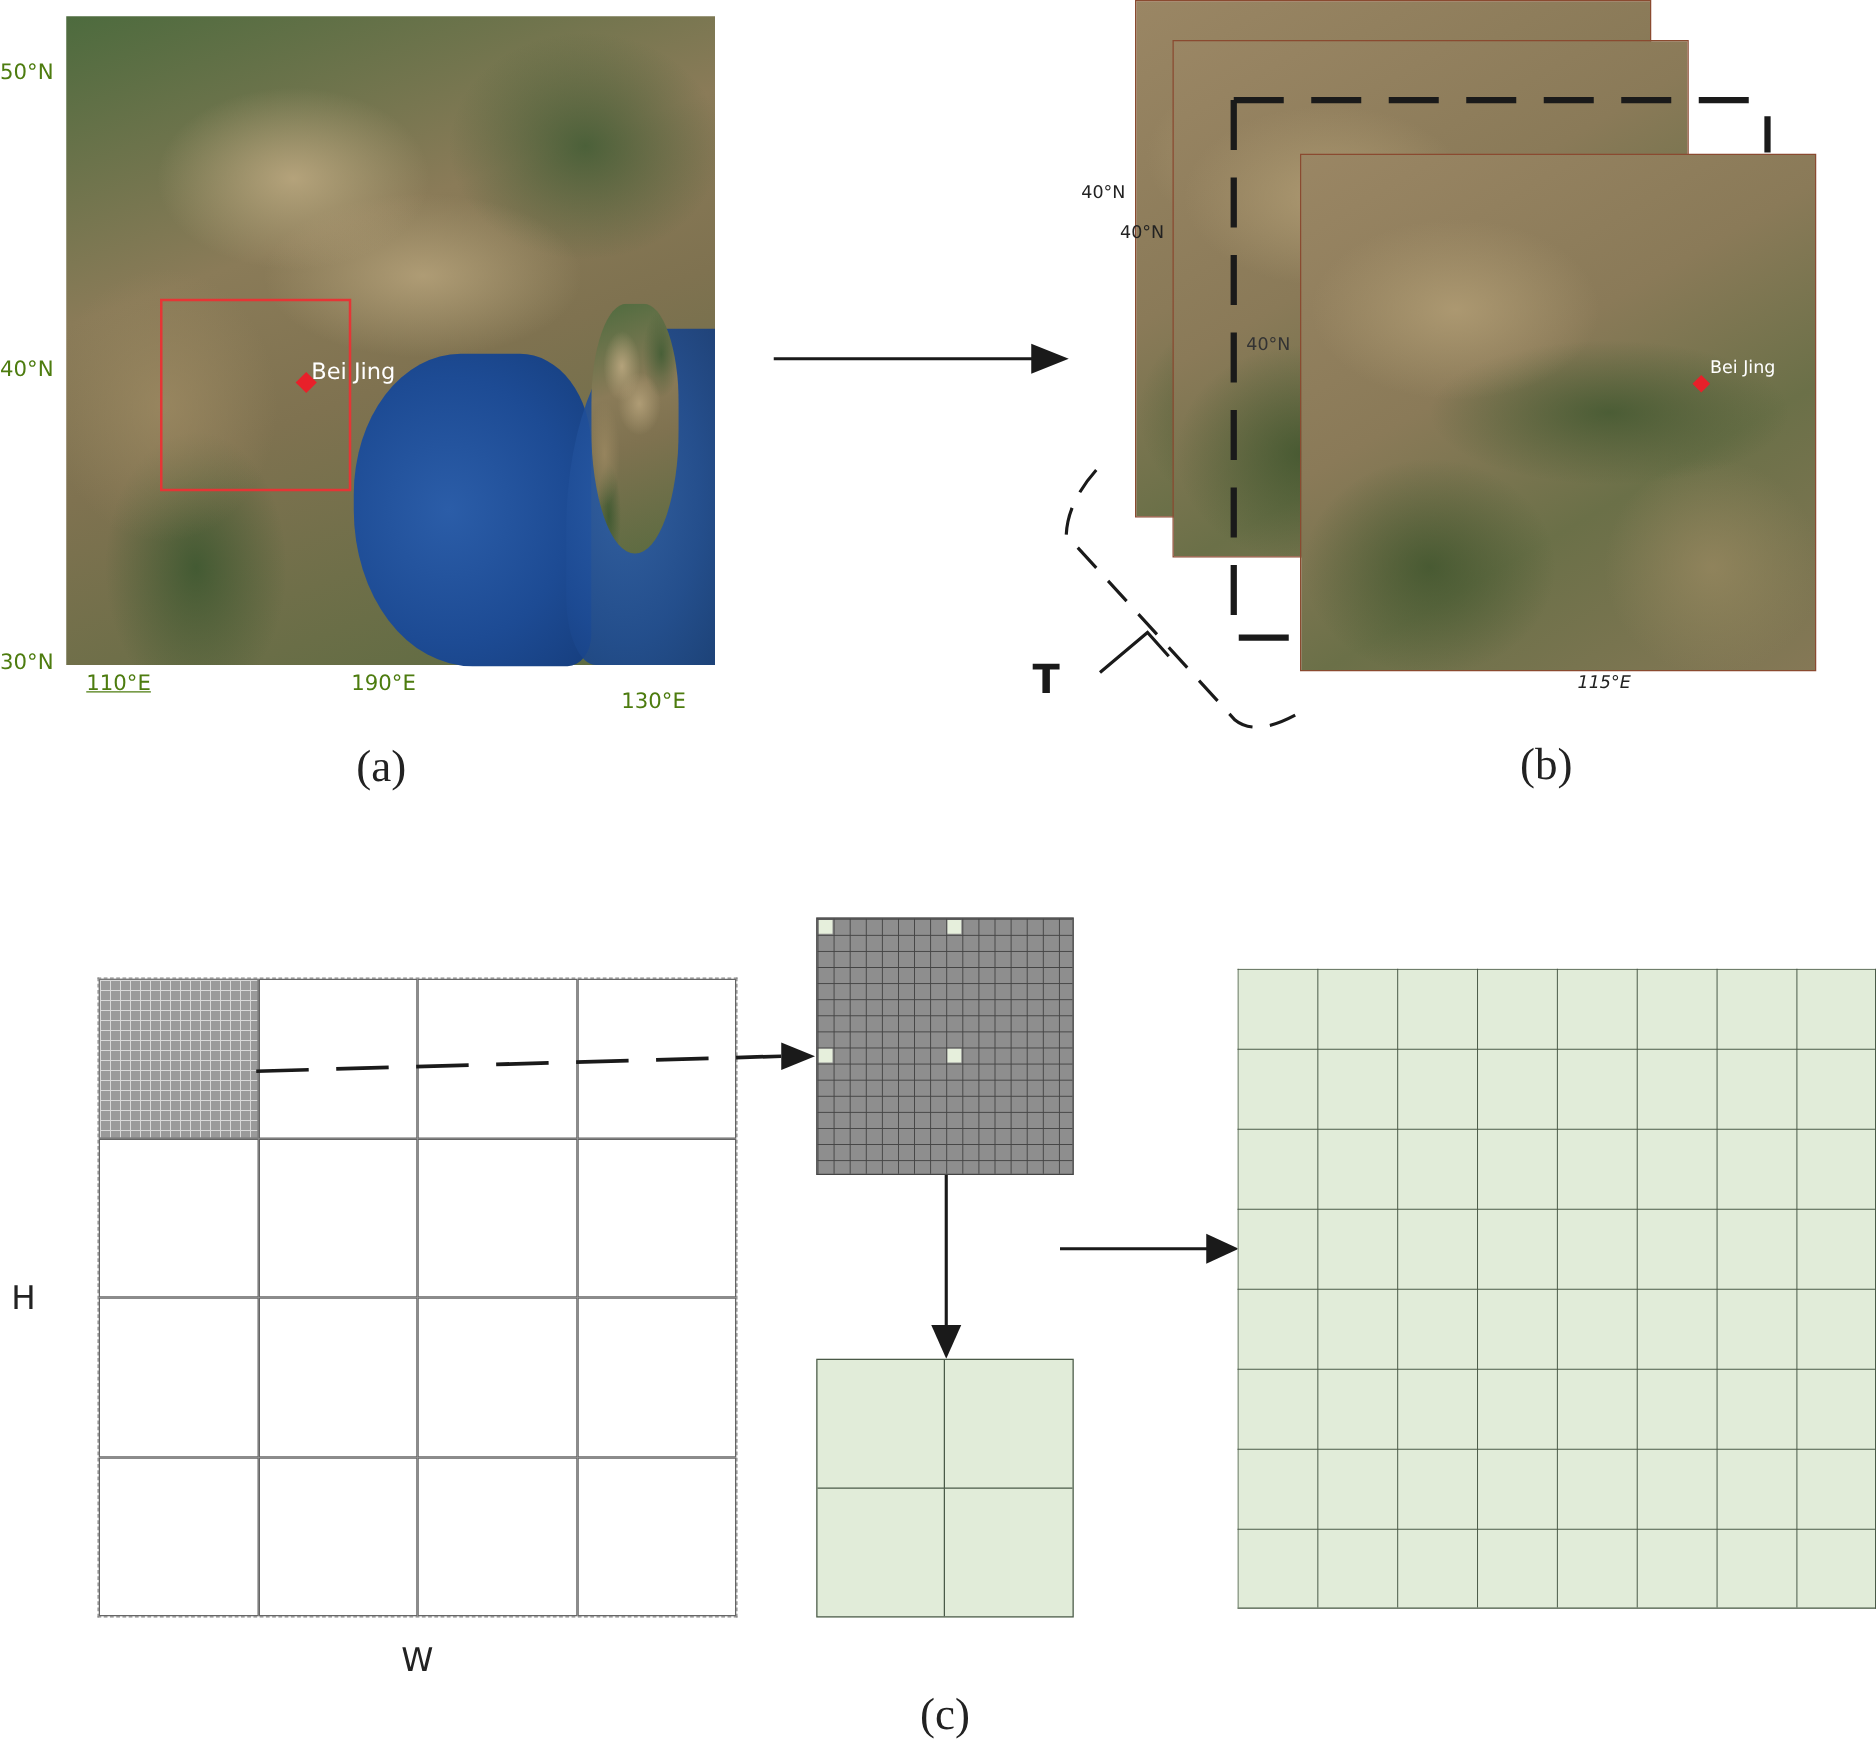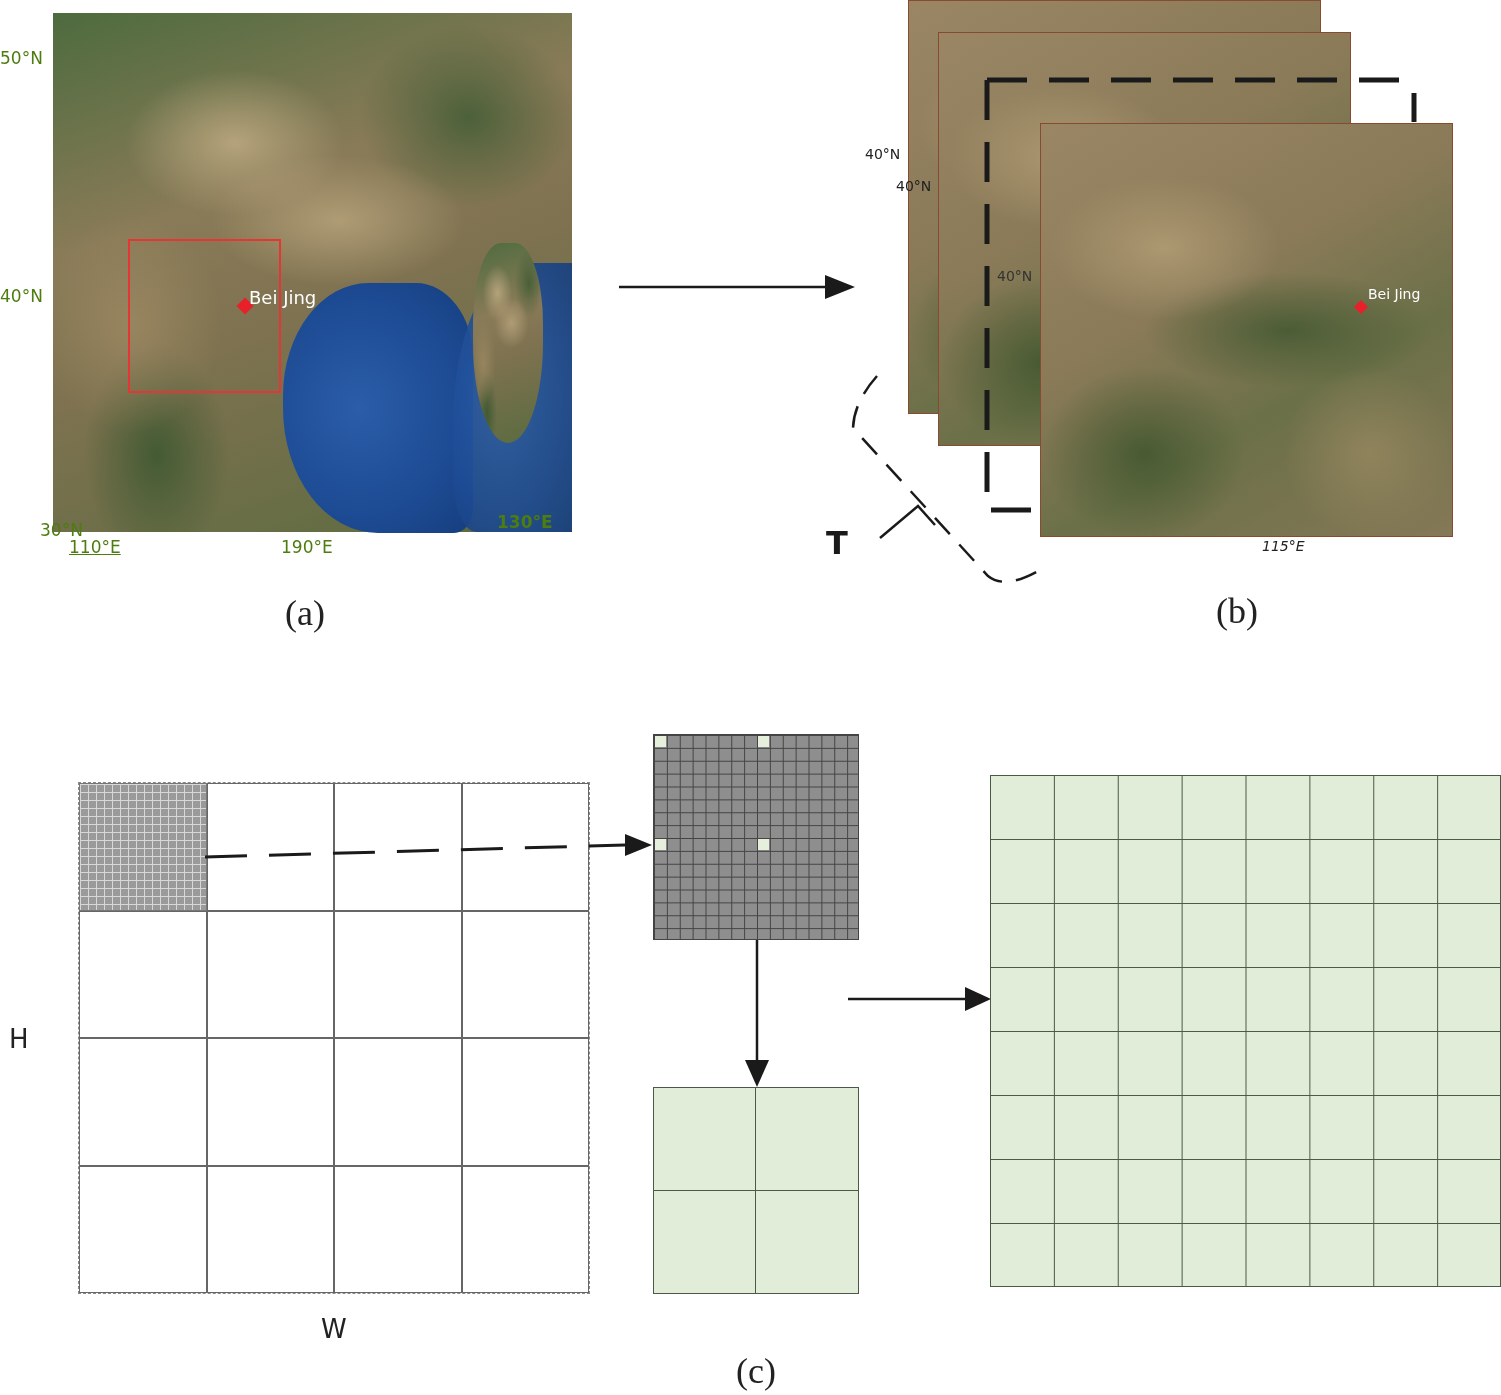--- a/index.html
+++ b/index.html
@@ -46,24 +46,24 @@
   <div class="map" style="left:53px; top:13px; width:519px; height:519px;">
     <div class="sea" style="left:230px; top:270px; width:190px; height:250px; border-radius:45% 30% 10% 50%;"></div>
     <div class="sea" style="left:400px; top:250px; width:119px; height:269px; border-radius:60% 0 0 20%; opacity:0.9;"></div>
     <div class="map" style="left:420px; top:230px; width:70px; height:200px; border-radius:40% 40% 50% 50%;"></div>
     <div class="redbox" style="left:75px; top:226px; width:149px; height:150px;"></div>
     <div class="marker" style="left:186px; top:287px; width:12px; height:12px;"></div>
     <div class="city-label" style="left:196px; top:274px; font-size:18px;">Bei Jing</div>
   </div>
   <div class="tick" style="left:0px; top:48px;">50°N</div>
   <div class="tick" style="left:0px; top:286px;">40°N</div>
-  <div class="tick" style="left:0px; top:520px;padding-left:40px;">30°N</div>
+  <div class="tick" style="left:0px; top:520px;">30°N</div>
   <div class="tick" style="left:69px; top:537px;text-decoration:underline;">110°E</div>
   <div class="tick" style="left:281px; top:537px;">190°E</div>
-  <div class="tick" style="left:497px; top:512px;font-weight:bold;">130°E</div>
+  <div class="tick" style="left:497px; top:551px;">130°E</div>
   <div class="caption" style="left:285px; top:592px;">(a)</div>
 </div>
 
 <svg class="abs" style="left:615px; top:272px;" width="245" height="32">
   <line x1="4" y1="15" x2="212" y2="15" stroke="#1a1a1a" stroke-width="2.5"></line>
   <polygon points="210,3 240,15 210,27" fill="#1a1a1a"></polygon>
 </svg>
 
 <div>
   <div class="tile" style="left:908px; top:0px; width:411px; height:412px;"></div>

